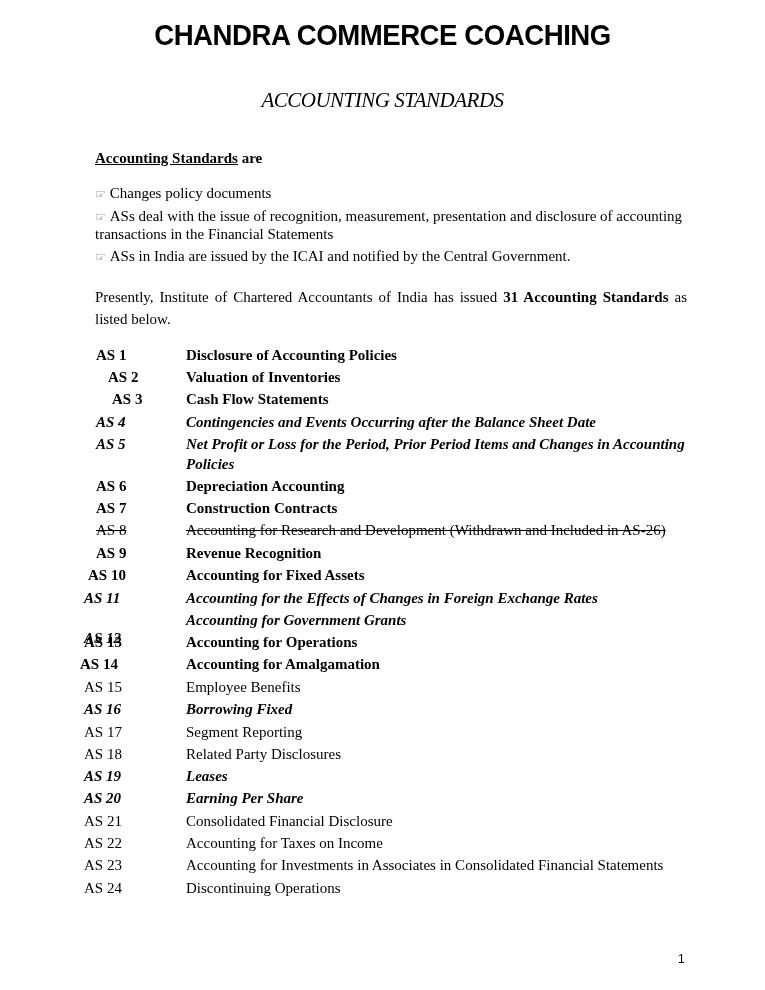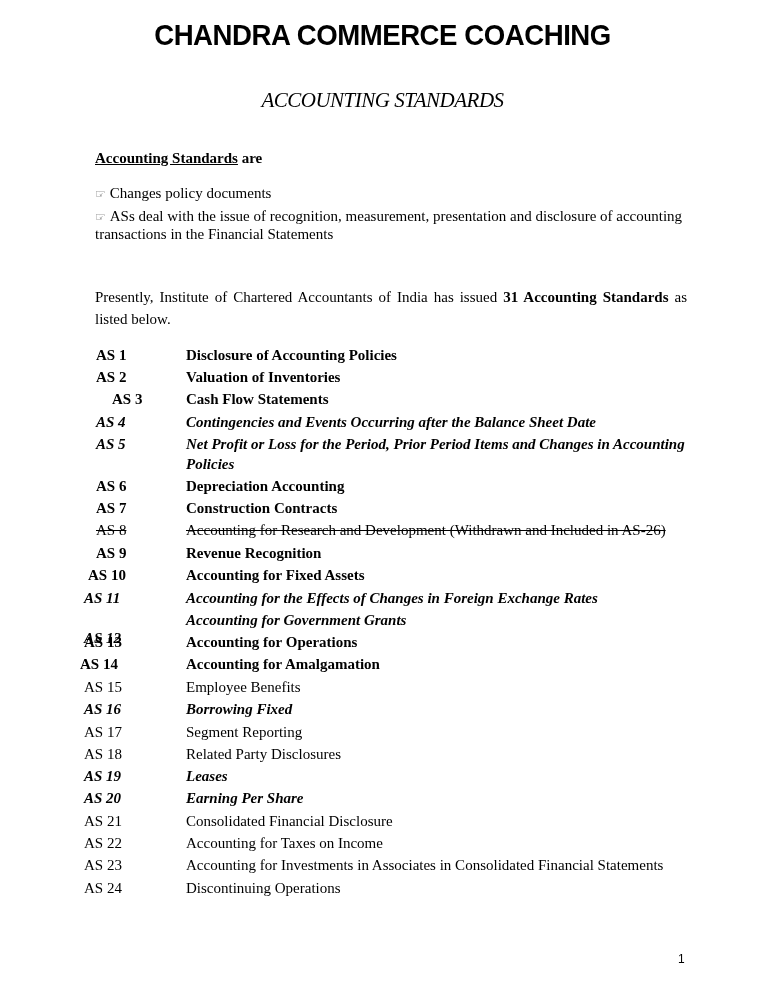--- a/index.html
+++ b/index.html
@@ -28,33 +28,34 @@
   <div class="title">CHANDRA COMMERCE COACHING</div>
   <div class="subtitle">ACCOUNTING STANDARDS</div>
 
   <div class="heading">
     <u>Accounting Standards</u><span> are</span>
   </div>
 
   <div class="bullets">
     <div class="bullet"><span class="hand">☞</span><span>Changes policy documents</span></div>
     <div class="bullet"><span class="hand">☞</span><span>ASs deal with the issue of recognition, measurement, presentation and disclosure of accounting transactions in the Financial Statements</span></div>
+    <div class="bullet"><span class="hand">☞</span><span>ASs in India are issued by the ICAI and notified by the Central Government.</span></div>
   </div>
 
   <div class="intro">
     <span>Presently, Institute of Chartered Accountants of India has issued </span><b>31 Accounting Standards</b><span> as listed below.</span>
   </div>
 
   <div class="list" id="standards-list">
       <div class="row" style="top: 0px;">
         <span class="code bold" style="left: 96px;">AS 1</span>
         <span class="name bold">Disclosure of Accounting Policies</span>
       </div>
       <div class="row" style="top: 22px;">
-        <span class="code bold" style="left: 96px;">AS 2</span>
+        <span class="code bold" style="left: 108px;">AS 2</span>
         <span class="name bold">Valuation of Inventories</span>
       </div>
       <div class="row" style="top: 44px;">
         <span class="code bold" style="left: 112px;">AS 3</span>
         <span class="name bold">Cash Flow Statements</span>
       </div>
       <div class="row" style="top: 67px;">
         <span class="code bold italic" style="left: 96px;">AS 4</span>
         <span class="name bold italic">Contingencies and Events Occurring after the Balance Sheet Date</span>
       </div>

